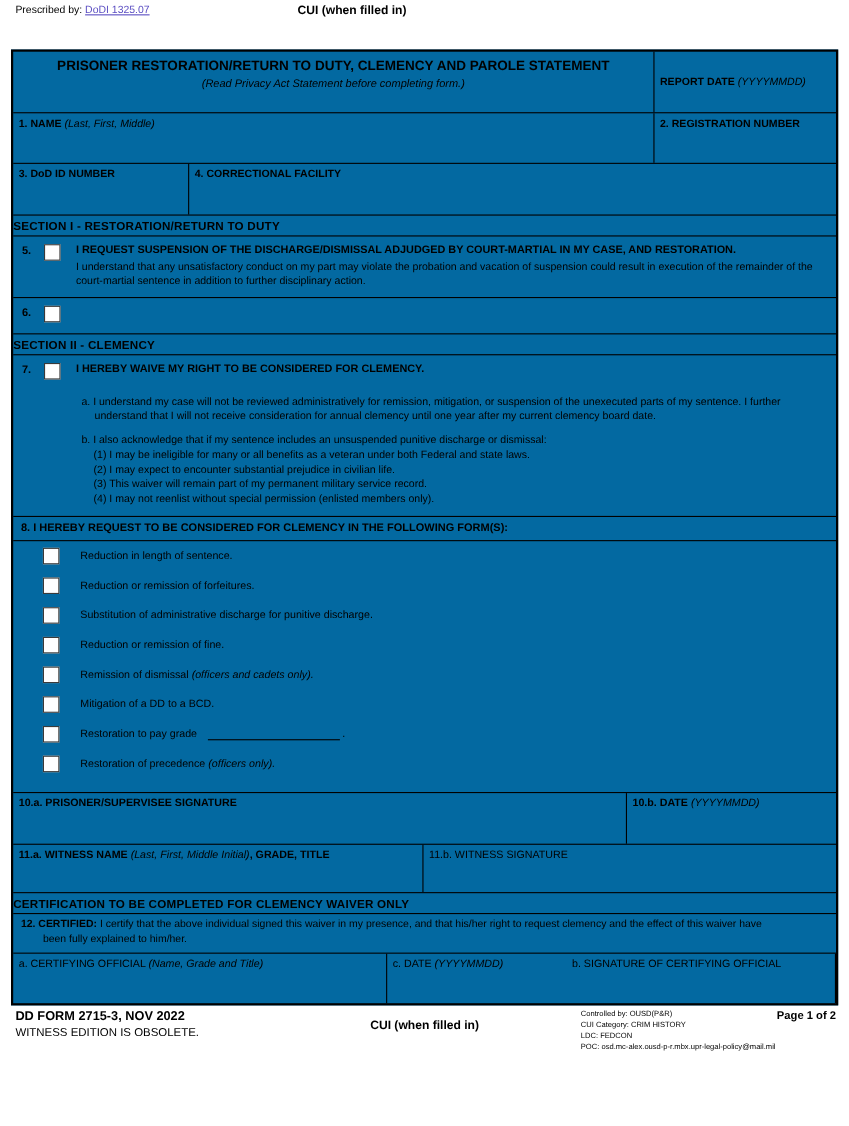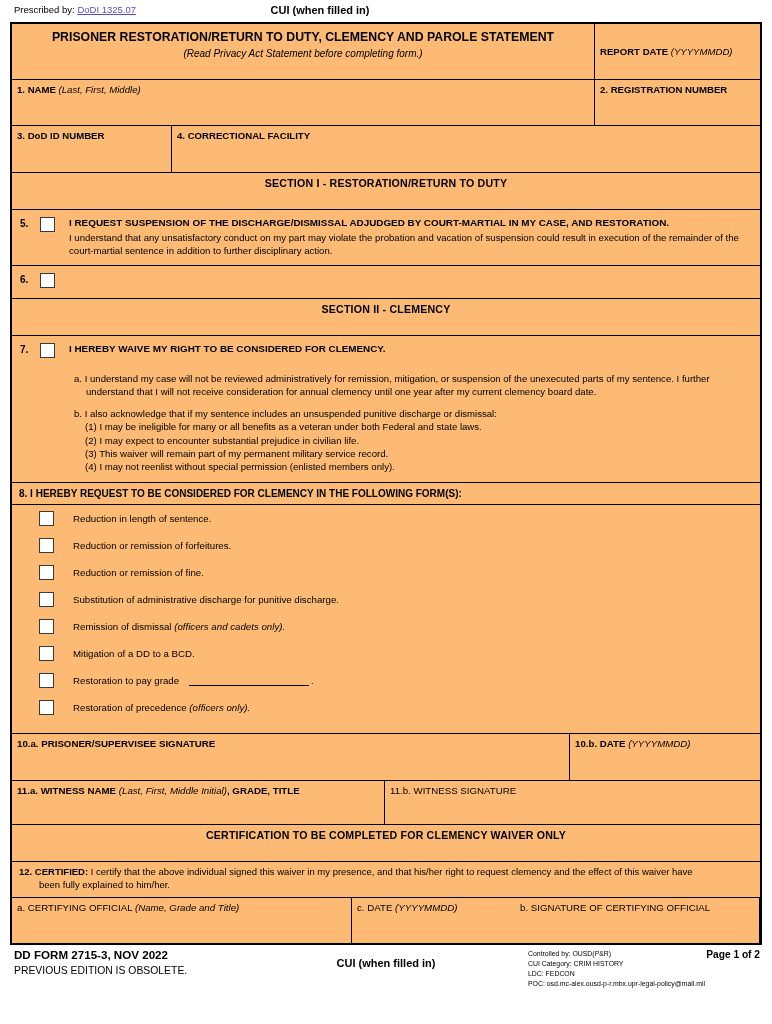--- a/index.html
+++ b/index.html
@@ -36,21 +36,22 @@
     text-align: center;
     font-size: 11px;
     font-weight: bold;
     padding-top: 1px;
   }
 
   
   .form {
     border: 2px solid #000;
     width: 752px;
-    background: #fdba74;
+    background: #0369a1;
+    margin-top: 23px;
   }
   .row { display: flex; }
   .cell { position: relative; }
   .bt  { border-top: 1.5px solid #000; }
   .bb  { border-bottom: 1.5px solid #000; }
   .br  { border-right: 1.5px solid #000; }
 
   
   .title-row { display: flex; }
   .title-main {
@@ -74,24 +75,23 @@
   
   .fld {
     font-size: 9.6px; font-weight: bold;
     padding: 4px 4px 0 5px;
   }
   .h-name   { height: 45px; }
   .h-dod    { height: 46px; }
 
   
   .sec-hdr {
-    text-align: center;
     font-size: 10.6px;
     font-weight: bold;
-    padding: 4px 0 20px 0;
+    padding: 4px 0 2px 0;
     letter-spacing: 0.2px;
   }
 
   
   .chk {
     display: inline-block;
     width: 15px; height: 15px;
     border: 1.3px solid #3a3a3a;
     background: #fff;
     vertical-align: top;
@@ -317,26 +317,26 @@
         <span class="lbl">Reduction in length of sentence.</span>
       </div>
 
       <div class="q8-row">
         <span class="chk"></span>
         <span class="lbl">Reduction or remission of forfeitures.</span>
       </div>
 
       <div class="q8-row">
         <span class="chk"></span>
+        <span class="lbl">Substitution of administrative discharge for punitive discharge.</span>
+      </div>
+
+      <div class="q8-row">
+        <span class="chk"></span>
         <span class="lbl">Reduction or remission of fine.</span>
-      </div>
-
-      <div class="q8-row">
-        <span class="chk"></span>
-        <span class="lbl">Substitution of administrative discharge for punitive discharge.</span>
       </div>
 
       <div class="q8-row">
         <span class="chk"></span>
         <span class="lbl"><span>Remission of dismissal </span><i>(officers and cadets only).</i></span>
       </div>
 
       <div class="q8-row">
         <span class="chk"></span>
         <span class="lbl">Mitigation of a DD to a BCD.</span>
@@ -401,21 +401,21 @@
         <span>b. SIGNATURE OF CERTIFYING OFFICIAL</span>
         <div></div>
       </div>
     </div>
 
   </div>
 
   <div class="footer">
     <div class="ff-left">
       <div class="l1">DD FORM 2715-3, NOV 2022</div>
-      <div class="l2">PREVIOUS EDITION IS OBSOLETE.</div>
+      <div class="l2">WITNESS EDITION IS OBSOLETE.</div>
     </div>
     <div class="ff-mid">CUI (when filled in)</div>
     <div class="ff-right">
       <div class="pg">Page 1 of 2</div>
       <div class="ctl">Controlled by: OUSD(P&amp;R)</div>
       <div class="ctl">CUI Category: CRIM HISTORY</div>
       <div class="ctl">LDC: FEDCON</div>
       <div class="ctl">POC: osd.mc-alex.ousd-p-r.mbx.upr-legal-policy@mail.mil</div>
     </div>
 

